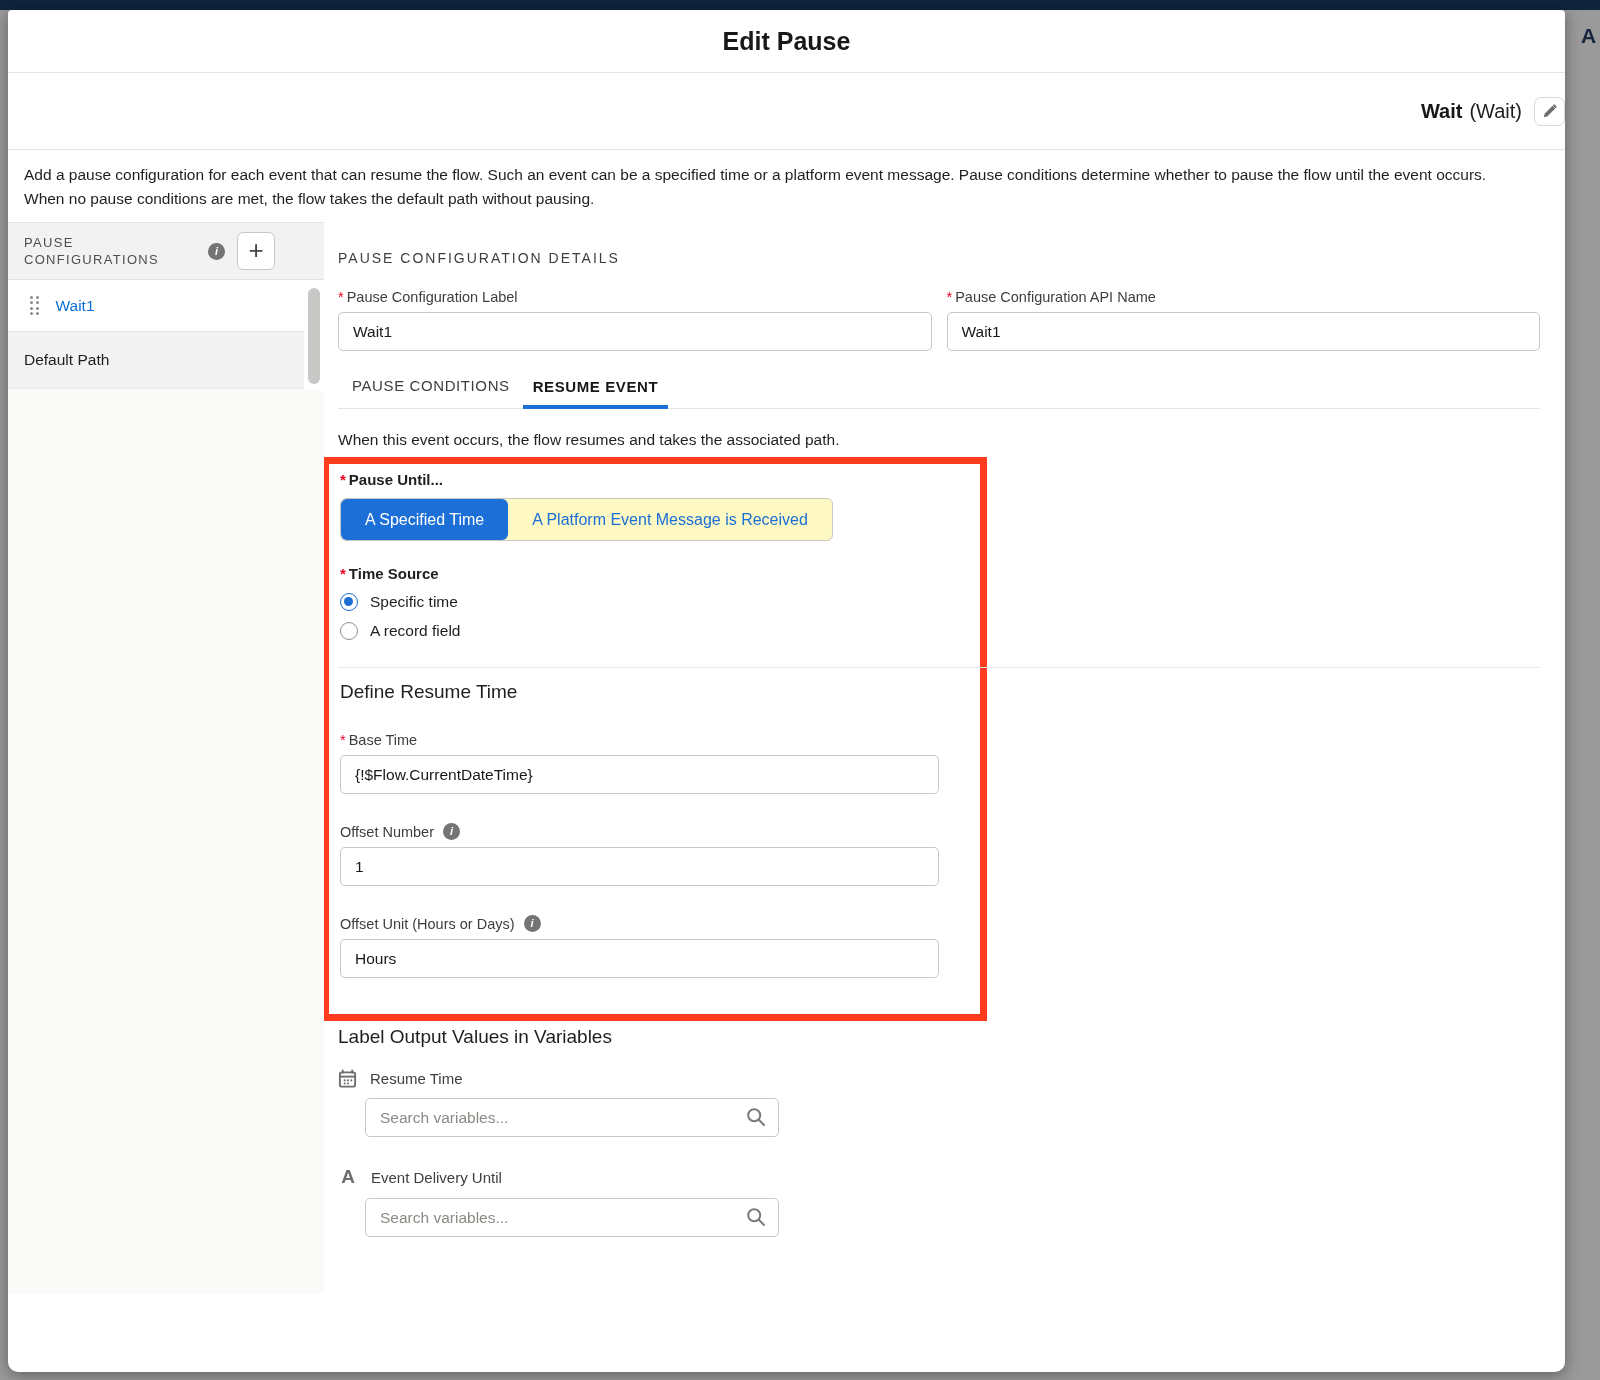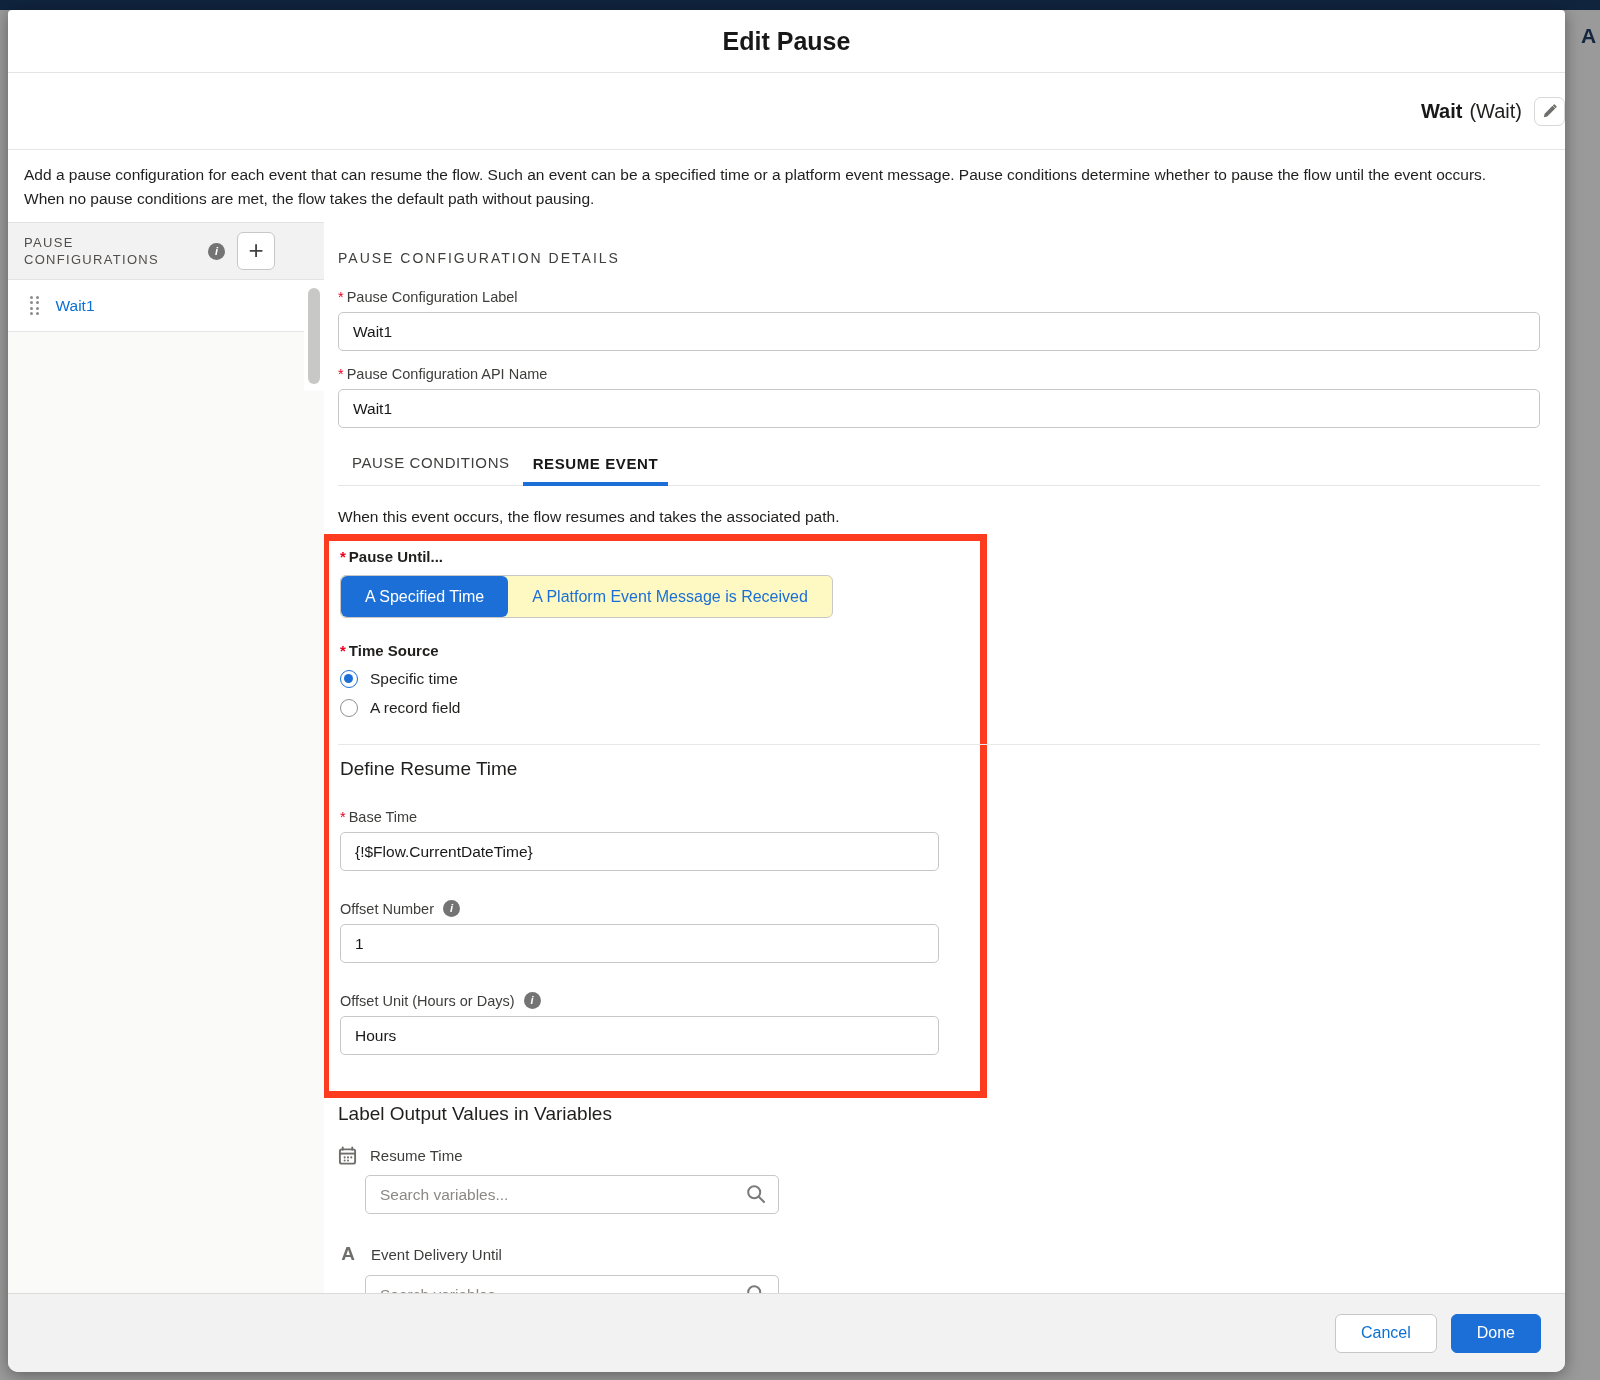--- a/index.html
+++ b/index.html
@@ -42,21 +42,21 @@
   .sb-item-active { height:52px; background:#fff; border-bottom:1px solid #E5E5E5; display:flex; align-items:center; padding-left:22px; gap:17px; font-size:15.5px; color:#0B6FD4; cursor:pointer; }
   .drag-handle { display:grid; grid-template-columns:repeat(2,3px); grid-auto-rows:3px; gap:2.5px; cursor:grab; }
   .drag-handle i { width:3px; height:3px; border-radius:50%; background:#8B8B8B; }
   .sb-item-default { height:57px; background:#F3F2F2; border-bottom:1px solid #EDEBE9; display:flex; align-items:center; padding-left:16px; font-size:15.5px; color:#201F1E; cursor:pointer; }
   .sb-track { position:absolute; top:59px; right:0; width:20px; height:110px; background:#fff; }
   .sb-thumb { position:absolute; top:7px; right:4px; width:12px; height:96px; background:#C8C8C6; border-radius:6px; }
 
   
   .main { flex:1; position:relative; padding:28px 25px 0 14px; overflow:hidden; }
   .details-title { font-size:14px; font-weight:400; letter-spacing:2px; color:#3E3E3C; }
-  .fields { display:flex; gap:15px; margin-top:23px;flex-direction:column; }
+  .fields { display:flex; gap:15px; margin-top:23px; }
   .field { flex:1; }
   .field-label { font-size:14.5px; color:#3E3E3C; margin-bottom:7px; }
   .req { color:#EA001E; margin-right:3px; }
   .tinput { width:100%; height:39px; border:1px solid #C9C7C5; border-radius:5px; padding:0 14px; font-size:15.5px; color:#181818; font-family:"Liberation Sans", sans-serif; background:#fff; }
   .w599 { width:599px; }
 
   .tabs { margin-top:26px; border-bottom:1px solid #E5E5E5; display:flex; align-items:flex-end; gap:13px; padding-left:14px; }
   .tab { font-size:15px; letter-spacing:0.6px; color:#3E3E3C; padding:0 0 14px 0; cursor:pointer; }
   .tab.active { font-weight:700; color:#181818; padding:0 10px 10px 10px; border-bottom:4px solid #1B6FD6; margin-bottom:-1px; }
 
@@ -133,20 +133,23 @@
             <i></i>
             <i></i>
             <i></i>
             <i></i>
             <i></i>
             <i></i>
             <i></i>
           </span>
         <span>Wait1</span>
       </div>
+      <div class="sb-item-default">
+        <span>Default Path</span>
+      </div>
       <div class="sb-track">
         <div class="sb-thumb"></div>
       </div>
     </div>
 
     <div class="main">
 
       <div class="details-title">PAUSE CONFIGURATION DETAILS</div>
 
       <div class="fields">
@@ -245,18 +248,14 @@
           <svg class="search-icon" width="20" height="20" viewBox="0 0 20 20">
               <circle cx="8.2" cy="8.2" r="6" fill="none" stroke="#7A7A7A" stroke-width="2"></circle>
               <path d="M12.8 12.8L18 18" stroke="#7A7A7A" stroke-width="2" stroke-linecap="round"></path>
             </svg>
         </div>
       </div>
 
     </div>
   </div>
 
-  <div class="footer">
-    <button class="btn cancel">Cancel</button>
-    <button class="btn done">Done</button>
-  </div>
 
 </div>
 
 </body></html>

